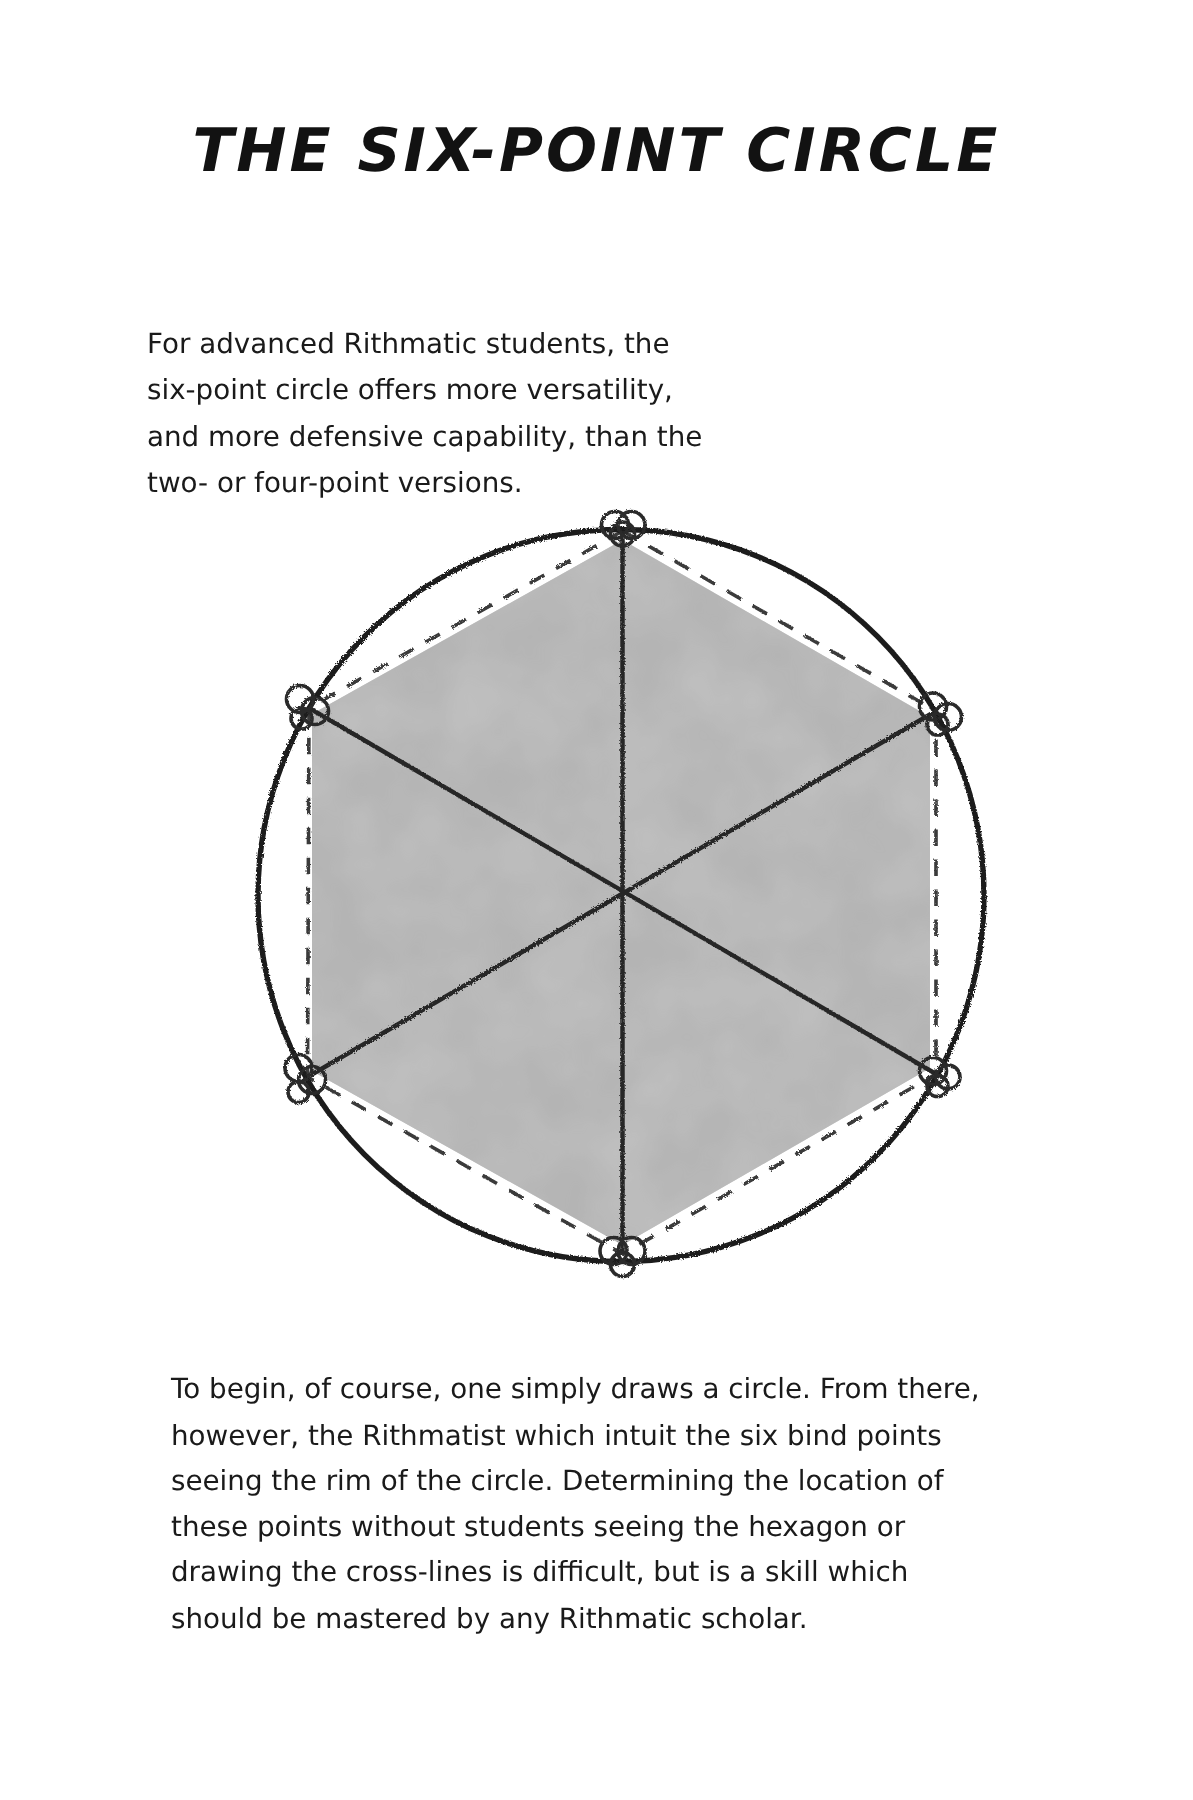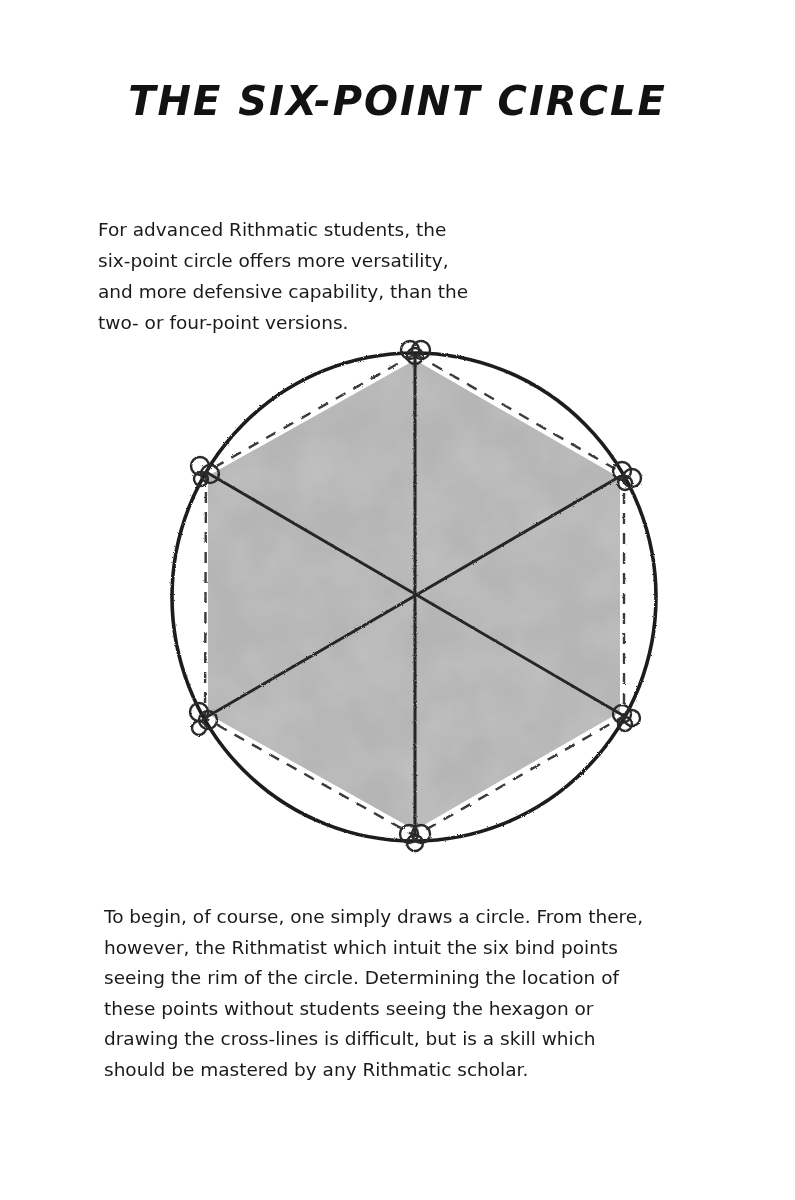--- a/index.html
+++ b/index.html
@@ -47,21 +47,21 @@
       width: 510px;
       height: 540px;
     }
     .body-text {
       position: absolute;
       left: 100px;
       top: 898px;
       width: 640px;
       font-size: 18.5px;
       line-height: 30.5px;
-      margin: 4px;
+      margin: 14px;
       color: #1a1a1a;
     }
   </style>
 </head>
 <body>
 
 <h1 class="title">THE SIX-POINT CIRCLE</h1>
 
 <p class="intro">
   <span>For advanced Rithmatic students, the</span>

